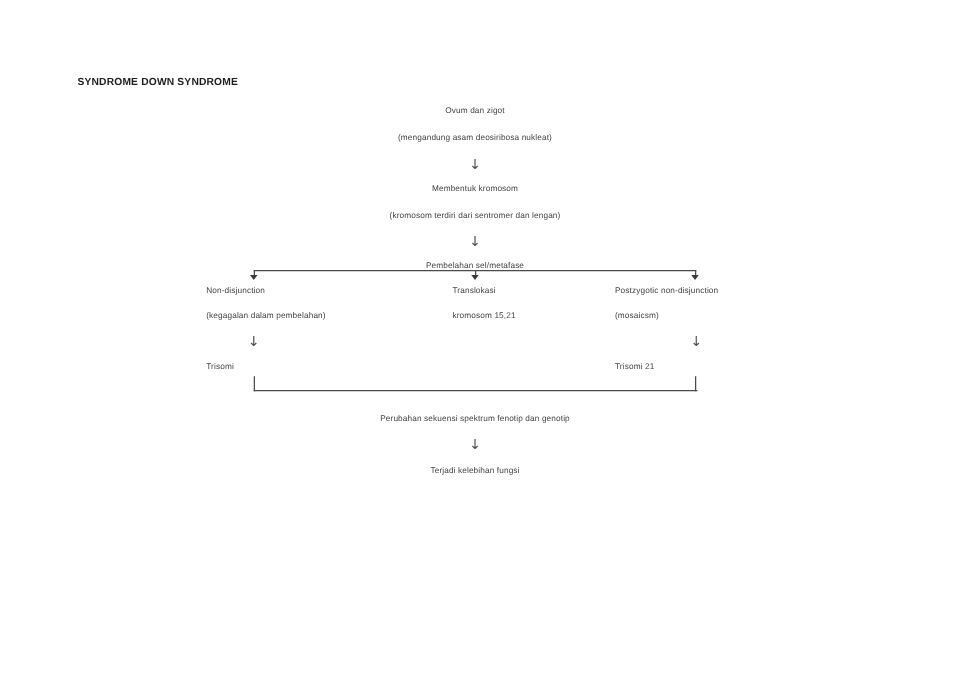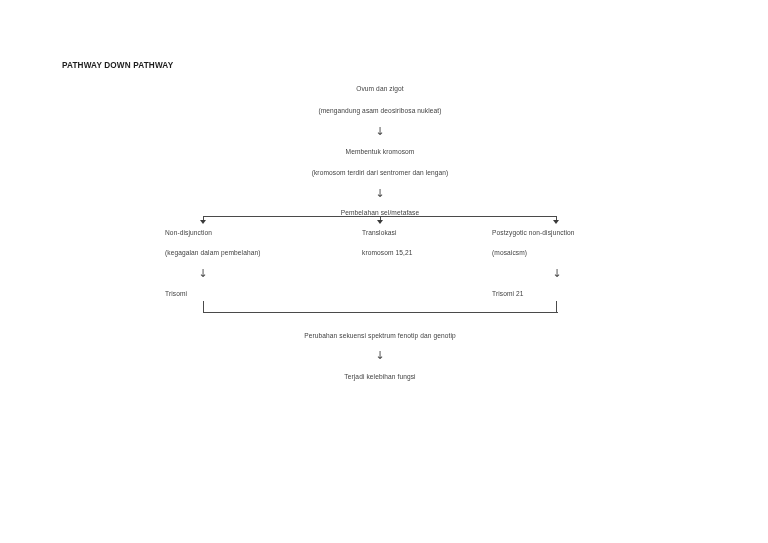--- a/index.html
+++ b/index.html
@@ -73,21 +73,21 @@
     position: absolute;
     width: 1.4px;
     background: #4a4a4a;
   }
 </style>
 </head>
 <body>
 
 <div class="page">
 
-  <div class="title">PATHWAY DOWN PATHWAY</div>
+  <div class="title">SYNDROME DOWN SYNDROME</div>
 
   <div class="node center" style="left:380px; top:86px;">Ovum dan zigot</div>
 
   <div class="node center" style="left:380px; top:108px;">(mengandung asam deosiribosa nukleat)</div>
 
   <div class="arrow" style="left:380px; top:126px;">↓</div>
 
   <div class="node center" style="left:380px; top:149px;">Membentuk kromosom</div>
 
   <div class="node center" style="left:380px; top:170px;">(kromosom terdiri dari sentromer dan lengan)</div>

